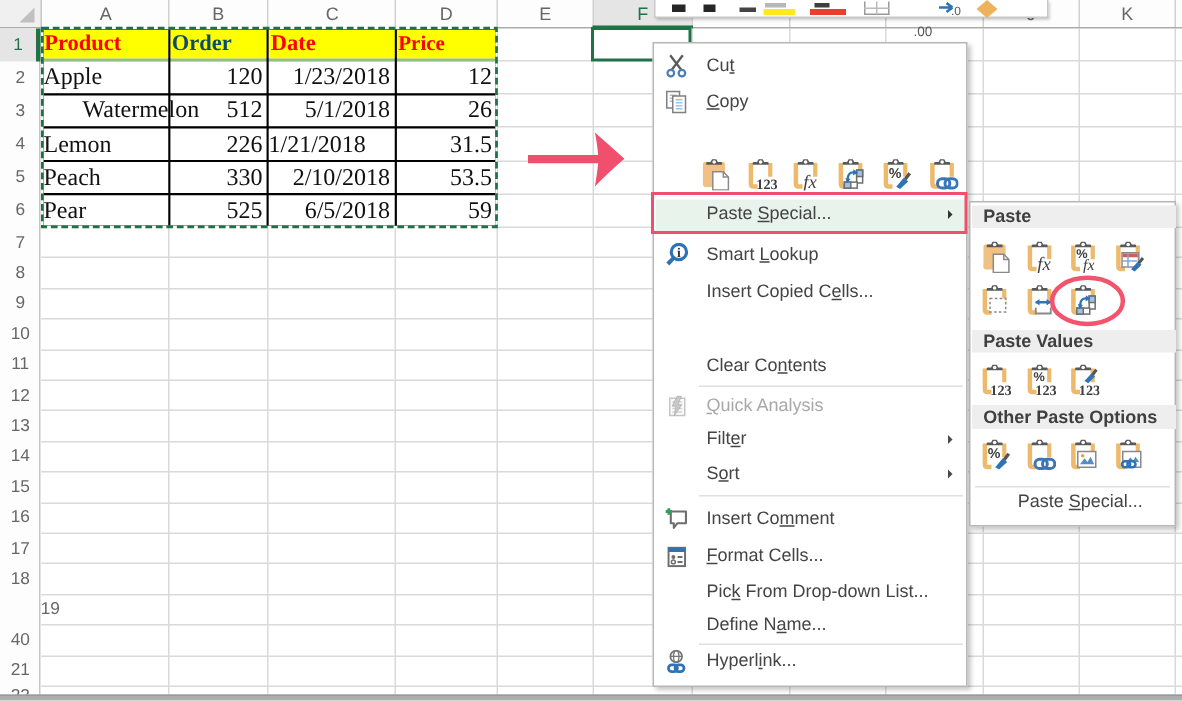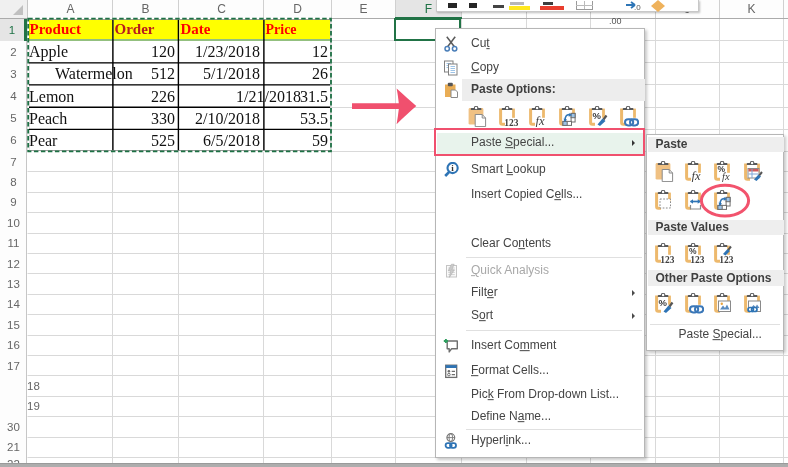--- a/index.html
+++ b/index.html
@@ -90,23 +90,23 @@
     <div class="rowhdr" style="top:171.5px;height:20px;line-height:20px;">8</div>
     <div class="rowhdr" style="top:192px;height:20px;line-height:20px;">9</div>
     <div class="rowhdr" style="top:212.5px;height:20px;line-height:20px;">10</div>
     <div class="rowhdr" style="top:233px;height:20px;line-height:20px;">11</div>
     <div class="rowhdr" style="top:253.5px;height:20px;line-height:20px;">12</div>
     <div class="rowhdr" style="top:273.5px;height:20px;line-height:20px;">13</div>
     <div class="rowhdr" style="top:294px;height:20px;line-height:20px;">14</div>
     <div class="rowhdr" style="top:314.5px;height:20px;line-height:20px;">15</div>
     <div class="rowhdr" style="top:335px;height:20px;line-height:20px;">16</div>
     <div class="rowhdr" style="top:355.5px;height:20px;line-height:20px;">17</div>
-    <div class="rowhdr" style="top:375.5px;height:20px;line-height:20px;padding-left:20px;">18</div>
+    <div class="rowhdr" style="top:375.5px;height:20px;line-height:20px;">18</div>
     <div class="rowhdr" style="top:396px;height:20px;line-height:20px;margin-left:20px;">19</div>
-    <div class="rowhdr" style="top:416.5px;height:20px;line-height:20px;">30</div>
+    <div class="rowhdr" style="top:416.5px;height:20px;line-height:20px;">40</div>
     <div class="rowhdr" style="top:437px;height:20px;line-height:20px;">21</div>
     <div class="rowhdr" style="top:457.5px;height:6px;line-height:12px;overflow:hidden;">22</div>
 
     <div class="abs" style="left:394px;top:17.5px;width:67px;height:23px;border:2px solid #217346;box-sizing:border-box;background:#fff"></div>
 
     <div class="abs" style="left:0;top:463px;width:788px;height:4px;background:#adadad;border-top:1px solid #9a9a9a"></div>
   </div>
 
   <div id="table">
 
@@ -116,37 +116,37 @@
       <rect x="179.5" y="19.5" width="84" height="19.5" fill="#ffff00"></rect>
       <rect x="264.5" y="19.5" width="66" height="19.5" fill="#ffff00"></rect>
       <rect x="28.5" y="39" width="302.5" height="2" fill="#93c07f"></rect>
       <g stroke="#000" stroke-width="1.4" fill="none">
         <path d="M28.4 19 V151 M112.9 19 V151 M178.4 19 V151 M263.9 19 V151 M330.9 19 V151"></path>
         <path d="M28 19.1 H331 M28 62.9 H331 M28 84.9 H331 M28 107.3 H331 M28 129.4 H331 M28 151 H331"></path>
       </g>
     </svg>
 
     <div class="cell" style="left:29.5px;top:20px;color:#fe0000;font-weight:bold;font-size:15px;">Product</div>
-    <div class="cell" style="left:114.5px;top:20px;color:#b91c1c;font-weight:bold;font-size:15px;">Order</div>
+    <div class="cell" style="left:114.5px;top:20px;color:#0c4a6e;font-weight:bold;font-size:15px;">Order</div>
     <div class="cell" style="left:180.5px;top:20px;color:#fe0000;font-weight:bold;font-size:15px;">Date</div>
     <div class="cell" style="left:265.5px;top:20px;color:#fe0000;font-weight:bold;font-size:14px;">Price</div>
 
     <div class="cell" style="left:29px;top:42px;">Apple</div>
     <div class="cell" style="left:29px;top:64px;margin-left:26px;">Watermelon</div>
     <div class="cell" style="left:29px;top:86.5px;">Lemon</div>
     <div class="cell" style="left:29px;top:108.5px;">Peach</div>
     <div class="cell" style="left:29px;top:130.5px;">Pear</div>
     <div class="cell" style="left:113px;top:42px;width:62px;text-align:right;">120</div>
     <div class="cell" style="left:113px;top:64px;width:62px;text-align:right;">512</div>
     <div class="cell" style="left:113px;top:86.5px;width:62px;text-align:right;">226</div>
     <div class="cell" style="left:113px;top:108.5px;width:62px;text-align:right;">330</div>
     <div class="cell" style="left:113px;top:130.5px;width:62px;text-align:right;">525</div>
     <div class="cell" style="left:179px;top:42px;width:81px;text-align:right;">1/23/2018</div>
     <div class="cell" style="left:179px;top:64px;width:81px;text-align:right;">5/1/2018</div>
-    <div class="cell" style="left:179px;top:86.5px;width:81px;text-align:right;padding-left:41px;">1/21/2018</div>
+    <div class="cell" style="left:179px;top:86.5px;width:81px;">1/21/2018</div>
     <div class="cell" style="left:179px;top:108.5px;width:81px;text-align:right;">2/10/2018</div>
     <div class="cell" style="left:179px;top:130.5px;width:81px;text-align:right;">6/5/2018</div>
     <div class="cell" style="left:264px;top:42px;width:64px;text-align:right;">12</div>
     <div class="cell" style="left:264px;top:64px;width:64px;text-align:right;">26</div>
     <div class="cell" style="left:264px;top:86.5px;width:64px;text-align:right;">31.5</div>
     <div class="cell" style="left:264px;top:108.5px;width:64px;text-align:right;">53.5</div>
     <div class="cell" style="left:264px;top:130.5px;width:64px;text-align:right;">59</div>
 
     <svg class="abs" style="left:0;top:0" width="400" height="200">
       <rect x="28.2" y="18.7" width="302.8" height="132.6" fill="none" stroke="#ffffff" stroke-width="1.6"></rect>
@@ -195,29 +195,20 @@
     </div>
     <div class="mi" style="top:27px;">
       <svg class="ic" viewBox="0 0 16 16">
           <rect x="1.5" y="1" width="8.5" height="11" fill="#fff" stroke="#808080"></rect>
           <path d="M3.5 3.5 H8 M3.5 5.5 H8 M3.5 7.5 H8" stroke="#9dc3e6"></path>
           <rect x="5.5" y="4" width="8.5" height="11" fill="#fff" stroke="#808080"></rect>
           <path d="M7.5 6.5 H12 M7.5 8.5 H12 M7.5 10.5 H12 M7.5 12.5 H12" stroke="#9dc3e6"></path>
         </svg>
       <span class="txt"><u>C</u>opy</span>
     </div>
-    <div class="mi" style="top:50px;height:22px;">
-      <div class="abs" style="left:25px;right:0;top:0;bottom:0;background:#ededed"></div>
-      <svg class="ic" viewBox="0 0 16 16">
-          <rect x="2" y="2.5" width="10.5" height="12.5" fill="#e9ad55"></rect>
-          <rect x="4.8" y="0.8" width="5" height="3.4" rx="1" fill="#565656"></rect>
-          <path d="M8 8 H12.5 L14.5 10 V15.5 H8 Z" fill="#fff" stroke="#8a8a8a"></path>
-        </svg>
-      <span class="txt" style="font-weight:bold;color:#3f3f3f;">Paste Options:</span>
-    </div>
     <div class="abs" style="top:76px;left:0;width:208px;height:24px;">
       <svg class="abs" style="left:29px;top:0" width="22" height="22" viewBox="0 0 22 22">
           <use href="#cbs"></use>
           <use href="#pgw"></use>
         </svg>
       <svg class="abs" style="left:60px;top:0" width="22" height="22" viewBox="0 0 22 22">
           <use href="#cbf"></use>
           <text x="8.2" y="21" font-size="9.5" font-weight="bold" fill="#404040" font-family="Liberation Serif,serif">123</text>
         </svg>
       <svg class="abs" style="left:90px;top:0" width="22" height="22" viewBox="0 0 22 22">

